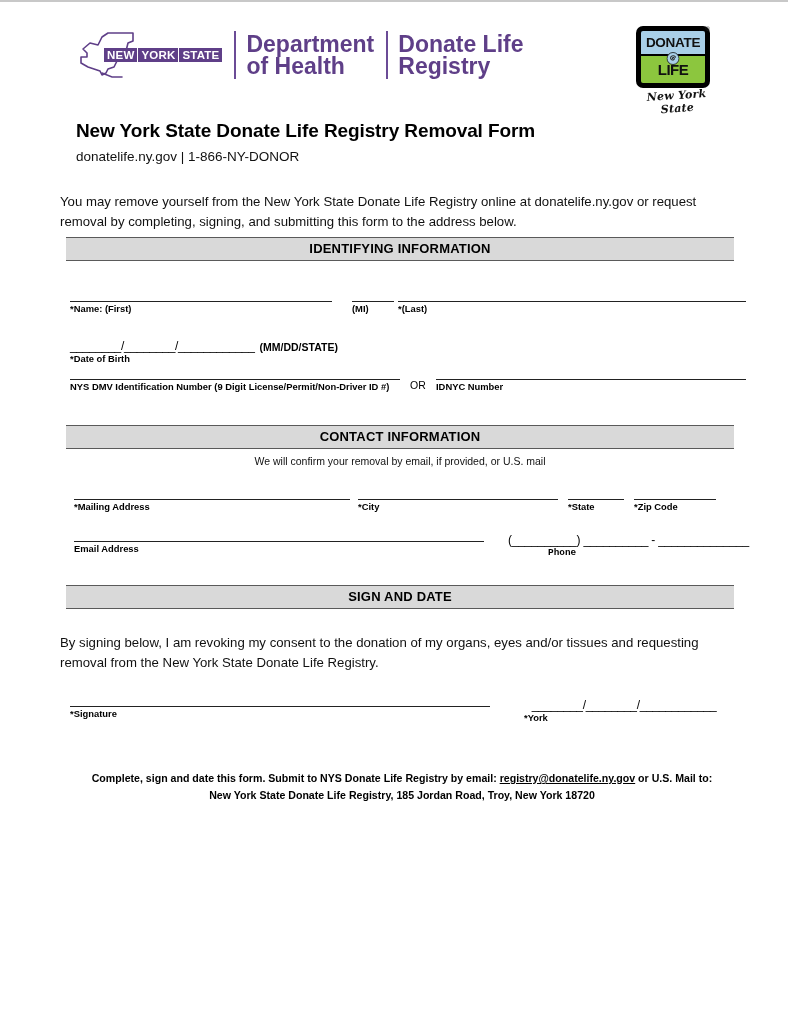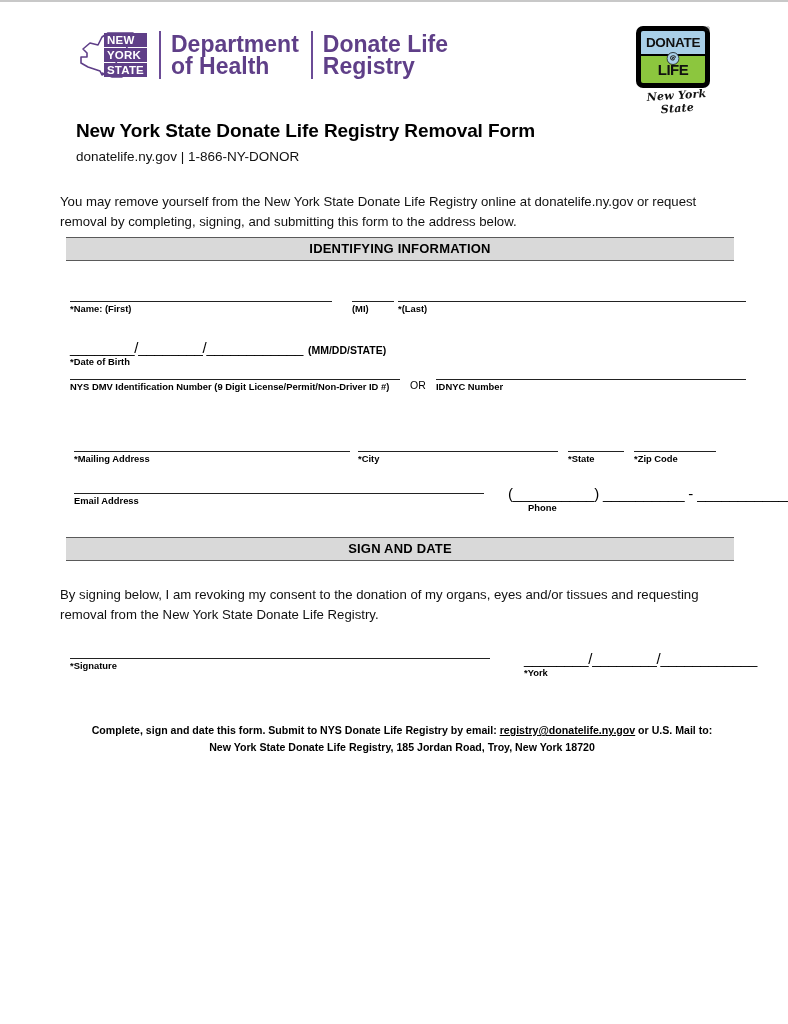--- a/index.html
+++ b/index.html
@@ -44,21 +44,21 @@
   }
   .ny-map {
     width: 60px;
     height: 52px;
     flex: none;
     position: relative;
   }
   .nys-words {
     margin-left: -34px;
     display: flex;
-    flex-direction: column;
+    flex-direction: row;
     gap: 1px;
     z-index: 2;
   }
   .nys-words span {
     background: #5f3f88;
     color: #ffffff;
     font-weight: bold;
     font-size: 11.5px;
     letter-spacing: 0.2px;
     line-height: 12px;
@@ -211,21 +211,21 @@
     border-bottom: 1px solid #222;
     height: 0;
   }
   .fld .lbl {
     font-size: 9.4px;
     font-weight: bold;
     margin-top: 1px;
     white-space: nowrap;
   }
   .blankline {
-    font-size: 15px;
+    font-size: 12px;
     letter-spacing: -0.3px;
     white-space: nowrap;
     font-family: "Liberation Sans", sans-serif;
     text-align: center;
   }
   .inline-note {
     font-size: 10.5px;
     font-weight: bold;
   }
   .or-text {
@@ -350,20 +350,24 @@
       <div class="fld" style="left:344px; top:114px;">
         <span class="or-text">OR</span>
       </div>
 
       <div class="fld" style="left:370px; top:118px; width:310px;">
         <div class="line"></div>
         <div class="lbl">IDNYC Number</div>
       </div>
     </div>
 
+    <div class="bar-wrap">
+      <div class="section-bar">CONTACT INFORMATION</div>
+      <div class="sub-note">We will confirm your removal by email, if provided, or U.S. mail</div>
+    </div>
 
     <div class="fields" style="height:112px;">
 
       <div class="fld" style="left:8px; top:32px; width:276px;">
         <div class="line"></div>
         <div class="lbl">*Mailing Address</div>
       </div>
 
       <div class="fld" style="left:292px; top:32px; width:200px;">
         <div class="line"></div>
@@ -380,21 +384,21 @@
         <div class="lbl">*Zip Code</div>
       </div>
 
       <div class="fld" style="left:8px; top:74px; width:410px;">
         <div class="line"></div>
         <div class="lbl">Email Address</div>
       </div>
 
       <div class="fld" style="left:442px; top:66px; width:220px;">
         <div class="blankline" style="letter-spacing:-0.2px;">(__________) __________ - ______________</div>
-        <div class="lbl" style="margin-left:20px; margin-top:0;">Phone</div>
+        <div class="lbl" style="margin-left:40px; margin-top:0;font-family:Liberation Mono, monospace;">Phone</div>
       </div>
     </div>
 
     <div class="bar-wrap">
       <div class="section-bar">SIGN AND DATE</div>
     </div>
 
     <div class="sign-para">By signing below, I am revoking my consent to the donation of my organs, eyes and/or tissues and requesting removal from the New York State Donate Life Registry.</div>
 
     <div class="fields" style="height:60px; margin-top:12px;">

